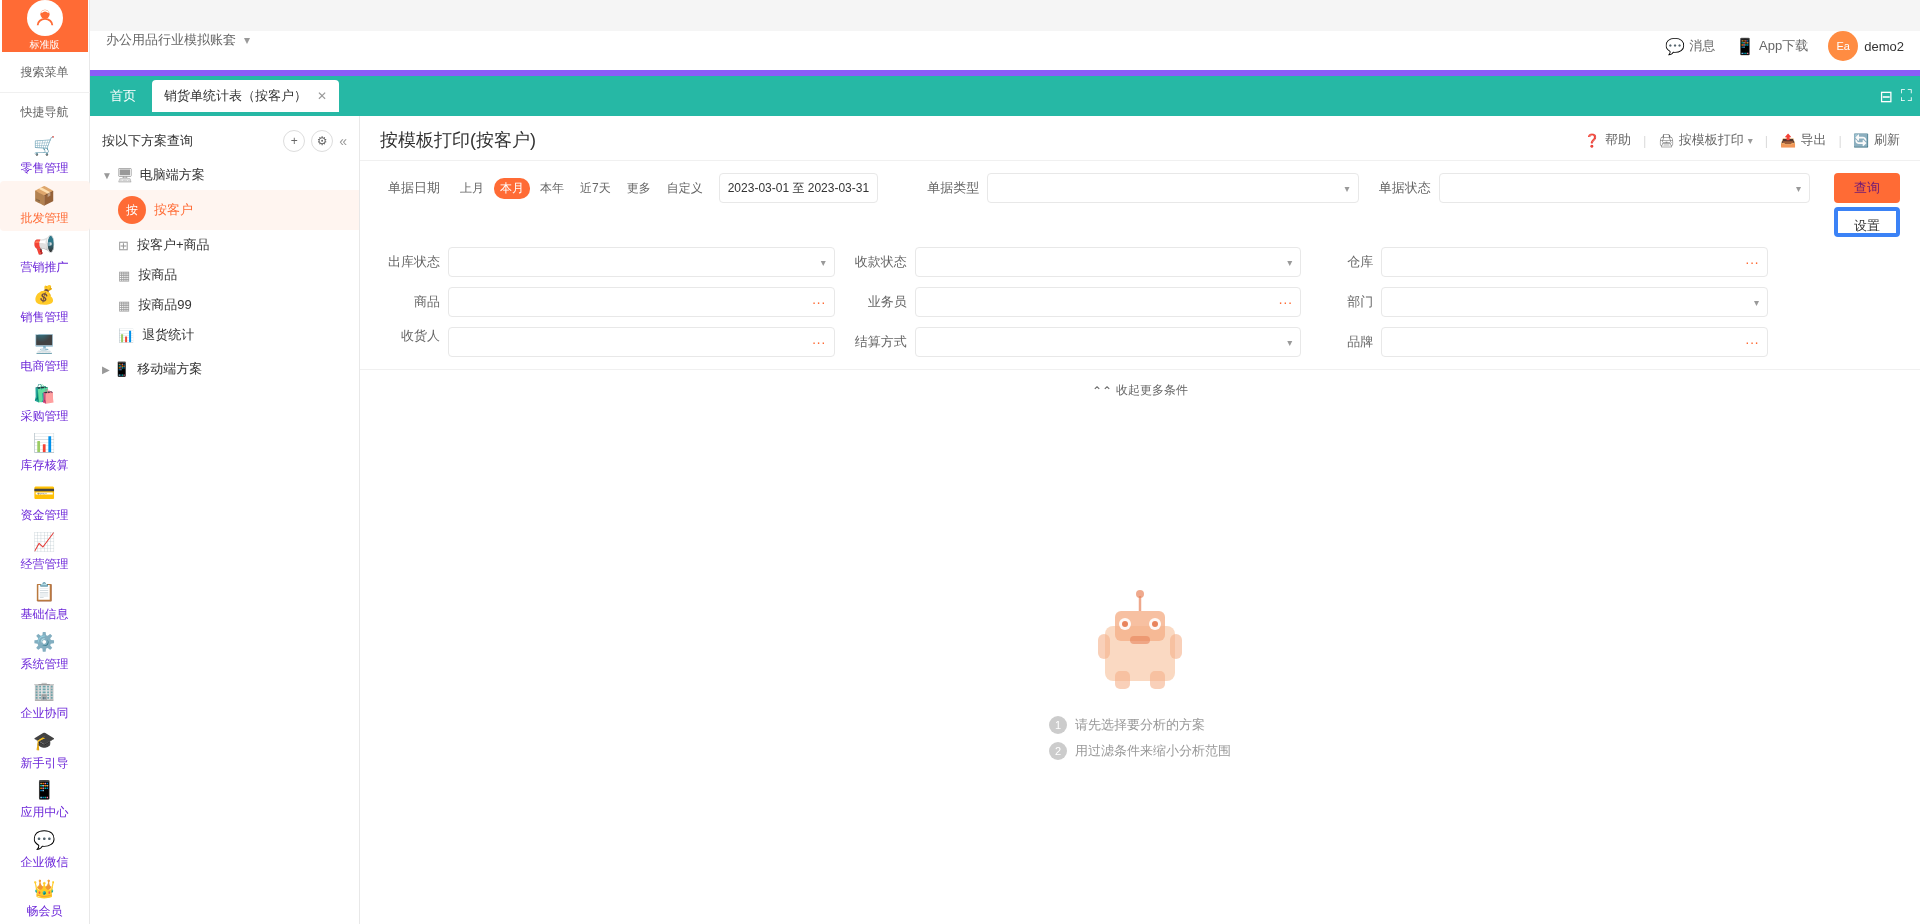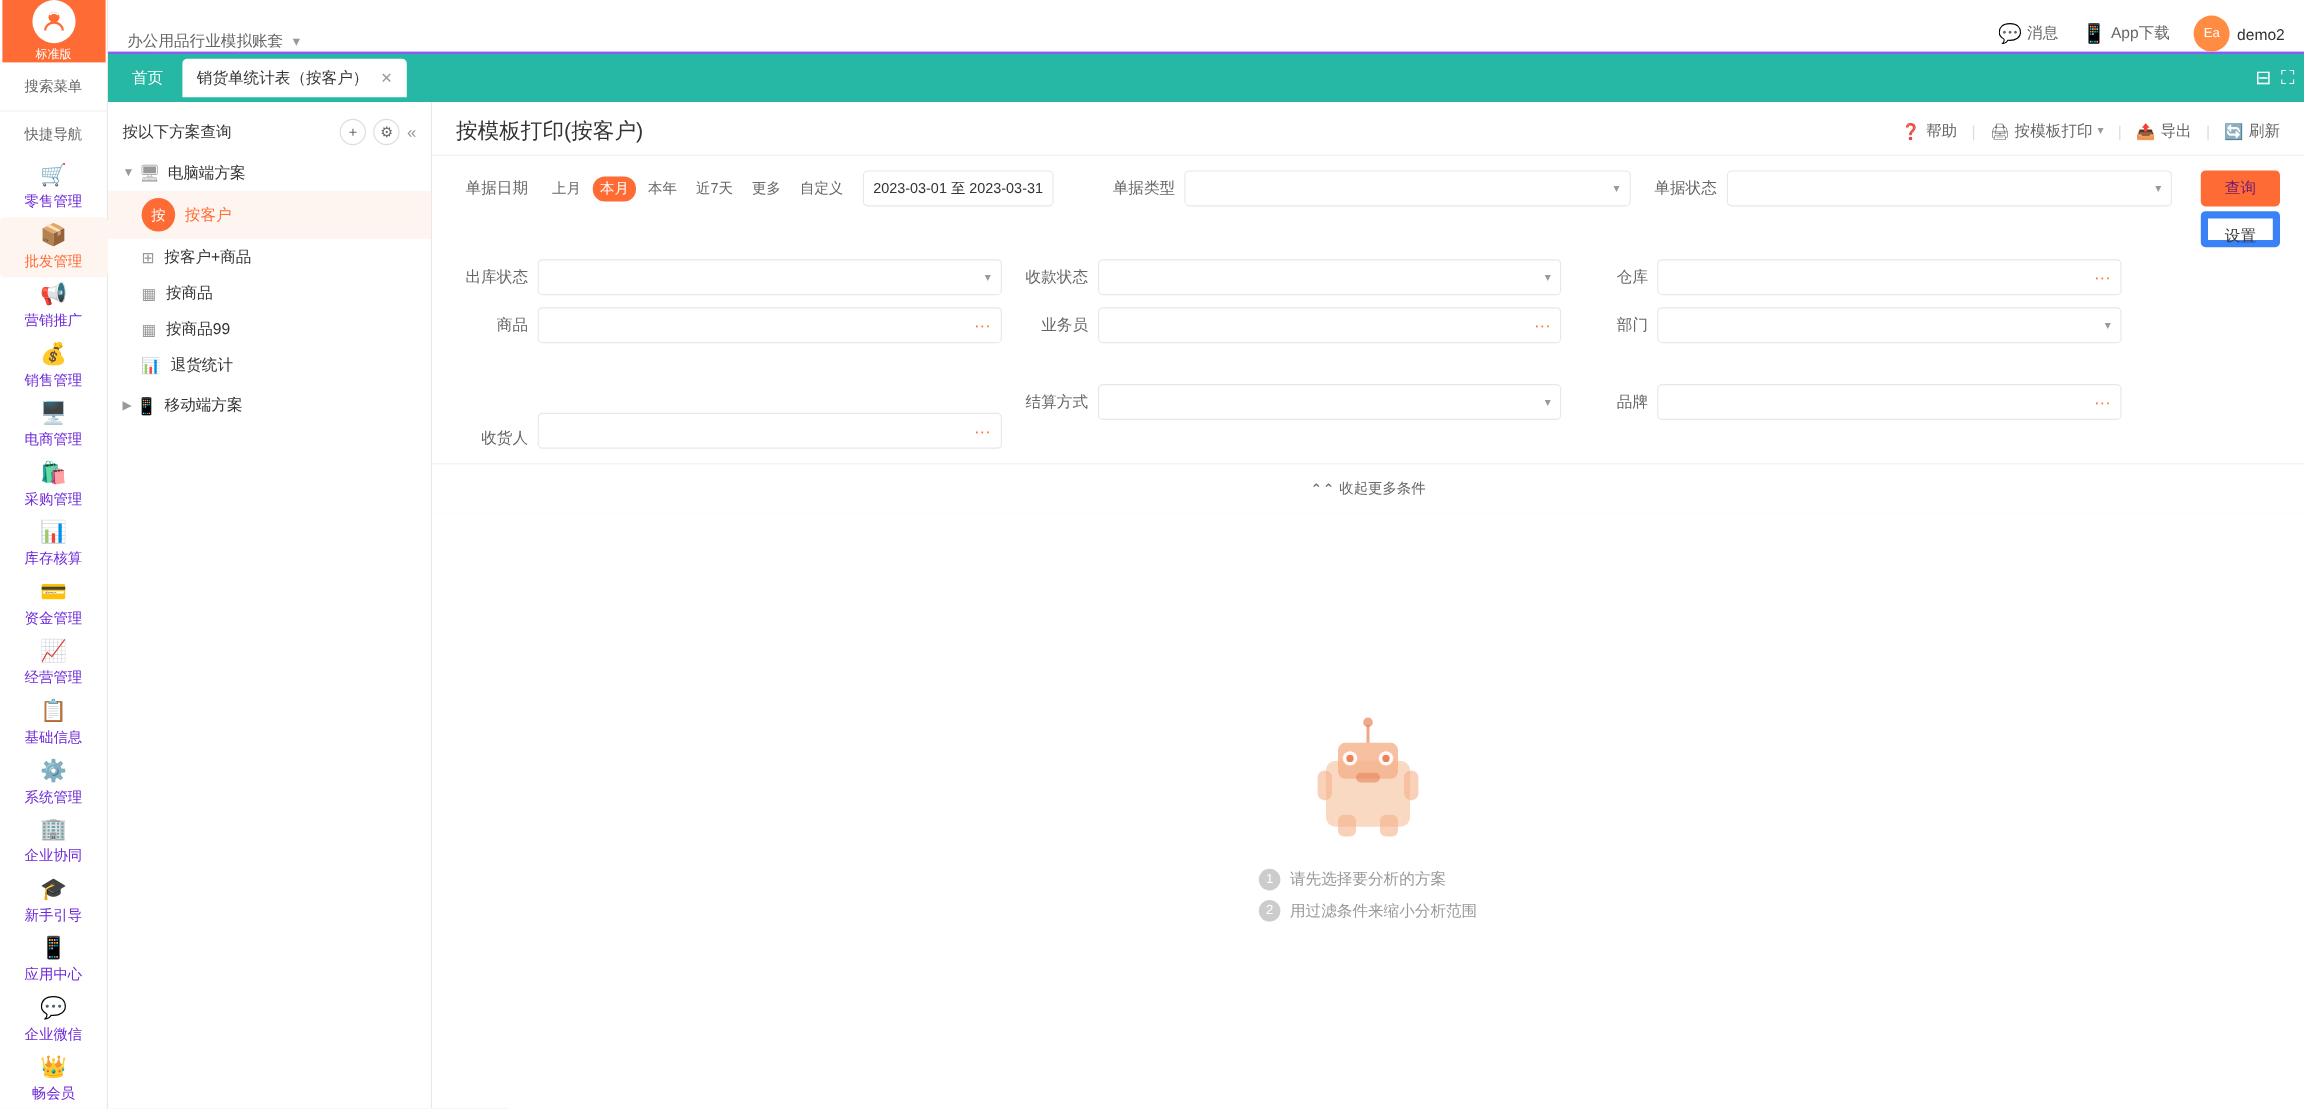--- a/index.html
+++ b/index.html
@@ -18,21 +18,21 @@
     .sidebar-item { width: 90px; height: 60px; display: flex; flex-direction: column; align-items: center; justify-content: center; cursor: pointer; border-radius: 4px; }
     .sidebar-item.active { background: #fff5f0; }
     .sidebar-item .item-icon { font-size: 18px; color: #ff6b35; margin-bottom: 3px; }
     .sidebar-item .item-label { font-size: 12px; color: #6d28d9; }
     .sidebar-item.active .item-label { color: #ff6b35; }
 
     
     .main { flex: 1; display: flex; flex-direction: column; overflow: hidden; }
 
     
-    .top-header { height: 45px; background: #fff; border-bottom: 2px solid #8b5cf6; display: flex; align-items: flex-end; justify-content: space-between; padding: 0 16px; flex-shrink: 0; }
+    .top-header { height: 45px; background: #fff; border-bottom: 6px solid #8b5cf6; display: flex; align-items: flex-start; justify-content: space-between; padding: 0 16px; flex-shrink: 0; margin-top: 31px; }
     .header-left { display: flex; align-items: center; gap: 8px; }
     .header-title { font-size: 13px; color: #666; }
     .header-dropdown { font-size: 12px; color: #999; cursor: pointer; }
     .header-right { display: flex; align-items: center; gap: 20px; }
     .header-btn { display: flex; align-items: center; gap: 4px; font-size: 13px; color: #666; cursor: pointer; }
     .user-avatar { width: 30px; height: 30px; border-radius: 50%; background: #ff8c42; display: flex; align-items: center; justify-content: center; color: #fff; font-size: 11px; cursor: pointer; overflow: hidden; }
     .user-name { font-size: 13px; color: #333; cursor: pointer; }
 
     
     .tab-bar { height: 40px; background: #26b8a5; display: flex; align-items: center; padding: 0 8px; flex-shrink: 0; gap: 4px; }
@@ -79,21 +79,21 @@
     .filter-control { flex: 1; display: flex; align-items: center; border: 1px solid #e8e8e8; border-radius: 4px; height: 30px; padding: 0 8px; background: #fff; cursor: pointer; min-width: 0; }
     .filter-control.date-range { gap: 4px; }
     .filter-date-val { font-size: 12px; color: #333; flex: 1; }
     .filter-tabs { display: flex; align-items: center; gap: 4px; flex-shrink: 0; margin: 0 6px; }
     .filter-tab { padding: 2px 6px; font-size: 12px; color: #666; cursor: pointer; border-radius: 3px; }
     .filter-tab.active { background: #ff6b35; color: #fff; border-radius: 10px; }
     .filter-dropdown { color: #999; font-size: 10px; margin-left: auto; }
     .filter-dots { color: #ff6b35; font-size: 14px; margin-left: 8px; cursor: pointer; }
 
     .btn-query { background: #ff6b35; color: #701a75; border: none; border-radius: 4px; padding: 6px 20px; font-size: 13px; cursor: pointer; height: 30px; }
-    .btn-settings { background: #fff; color: #333; border: 6px solid #3b82f6; border-radius: 4px; padding: 6px 14px; font-size: 13px; cursor: pointer; height: 30px; margin-top: 4px; }
+    .btn-settings { background: #fff; color: #333; border: 4px solid #3b82f6; border-radius: 4px; padding: 6px 14px; font-size: 13px; cursor: pointer; height: 30px; margin-top: 4px; }
 
     .query-btns { display: flex; flex-direction: column; margin-left: 12px; flex-shrink: 0; }
 
     
     .collapse-row { display: flex; justify-content: center; padding: 8px 0; background: #fff; border-top: 1px solid #f0f0f0; flex-shrink: 0; }
     .collapse-btn { display: flex; align-items: center; gap: 4px; font-size: 12px; color: #666; cursor: pointer; padding: 4px 12px; border-radius: 4px; }
 
     
     .empty-state { flex: 1; display: flex; flex-direction: column; align-items: center; justify-content: center; background: #fff; }
     .empty-icon { width: 120px; height: 120px; margin-bottom: 20px; }
@@ -399,21 +399,21 @@
             <span class="filter-label">部门</span>
             <div class="filter-control" style="justify-content:space-between;">
               <span style="color:#ccc;font-size:12px;"></span>
               <span class="filter-dropdown">▾</span>
             </div>
           </div>
           <div style="flex:0 0 120px;"></div>
         </div>
 
         <div style="display:flex;align-items:center;gap:12px;margin-top:10px;">
-          <div style="display:flex;align-items:flex-end;flex:1;margin-top:48px;">
+          <div style="display:flex;align-items:flex-start;flex:1;">
             <span class="filter-label">收货人</span>
             <div class="filter-control" style="justify-content:space-between;">
               <span style="color:#ccc;font-size:12px;"></span>
               <span class="filter-dots">···</span>
             </div>
           </div>
 
           <div style="display:flex;align-items:center;flex:1;">
             <span class="filter-label">结算方式</span>
             <div class="filter-control" style="justify-content:space-between;">

